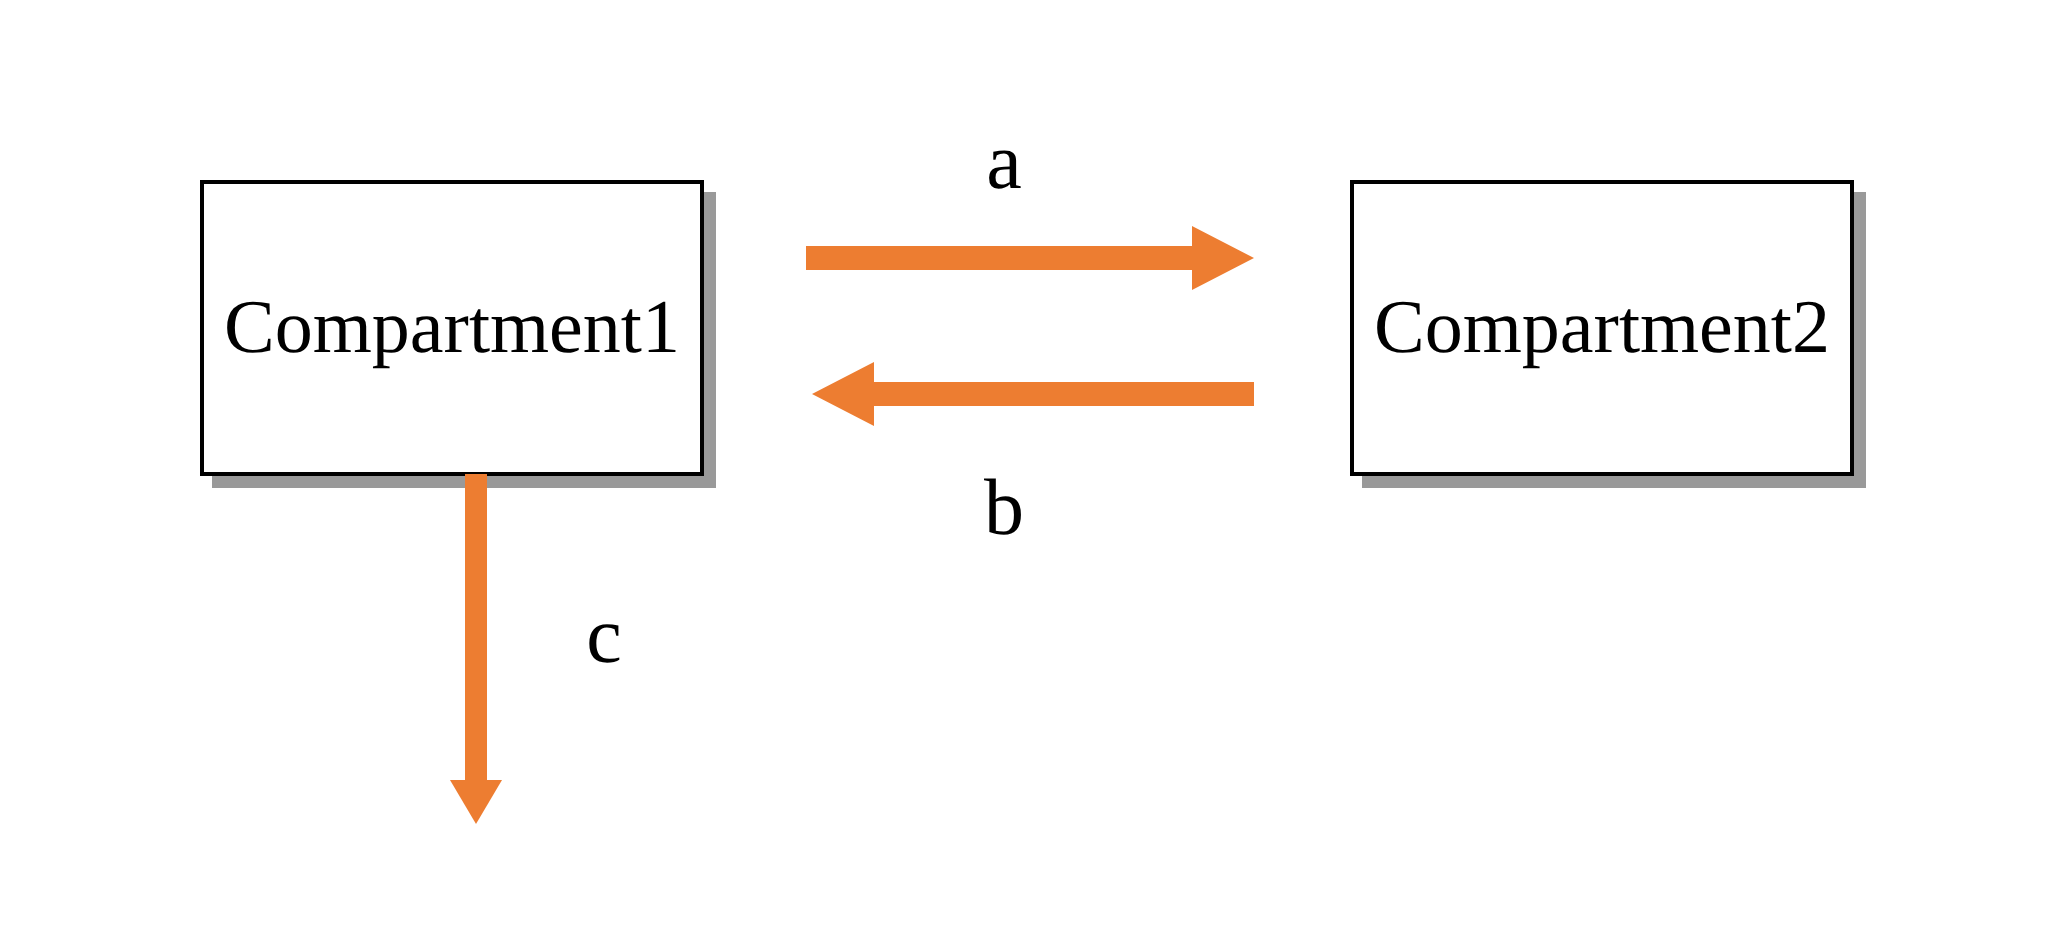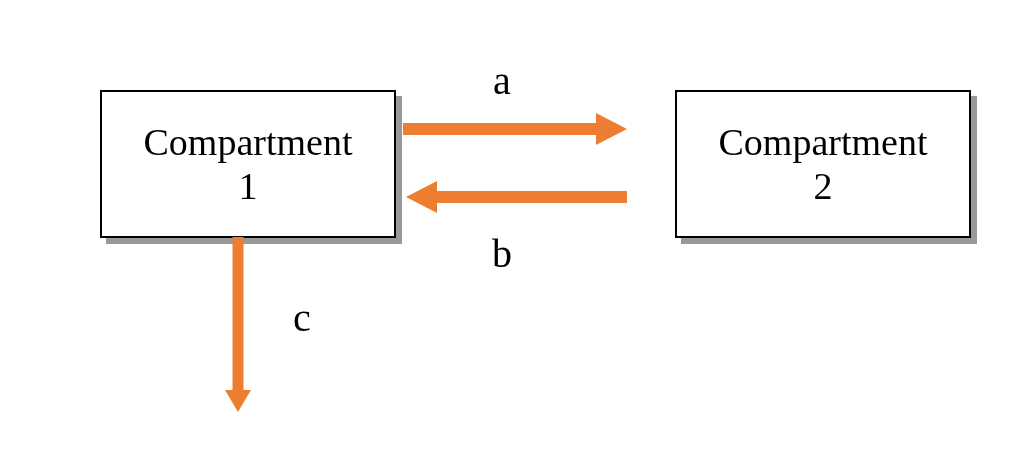--- a/index.html
+++ b/index.html
@@ -11,28 +11,28 @@
     position: relative;
     width: 1024px;
     height: 468px;
     background: var(--background, #ffffff);
     font-family: "Liberation Serif", "DejaVu Serif", serif;
     overflow: hidden;
   }
   .compartment-box {
     position: absolute;
     top: 90px;
-    width: 296px;
+    width: 252px;
     height: 148px;
     box-sizing: border-box;
     background: #ffffff;
     border: 2px solid #000000;
     box-shadow: 6px 6px 0 0 var(--shadow, #999999);
     display: flex;
-    flex-direction: column;
+    flex-direction: row;
     align-items: center;
     justify-content: center;
     text-align: center;
     font-size: 38px;
     line-height: 44px;
     color: #000000;
   }
   .compartment-box.left  { left: 100px; }
   .compartment-box.right { left: 675px; }
   .flow-label {

